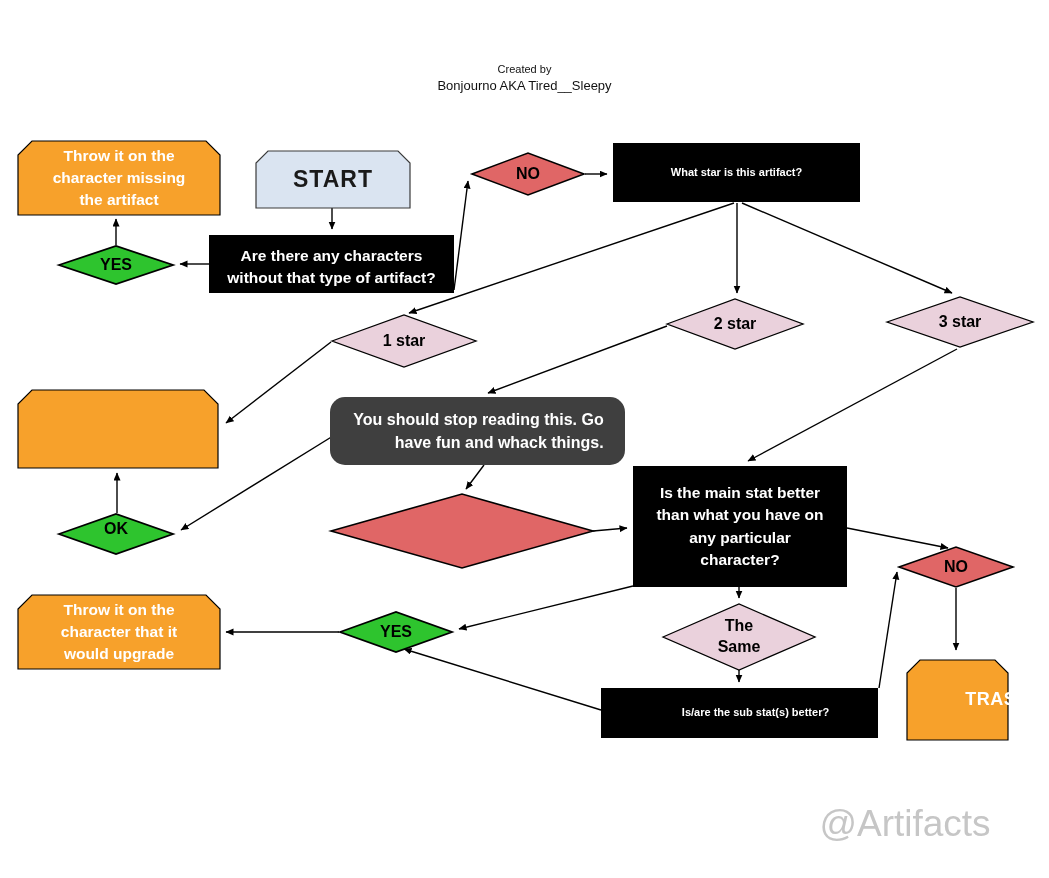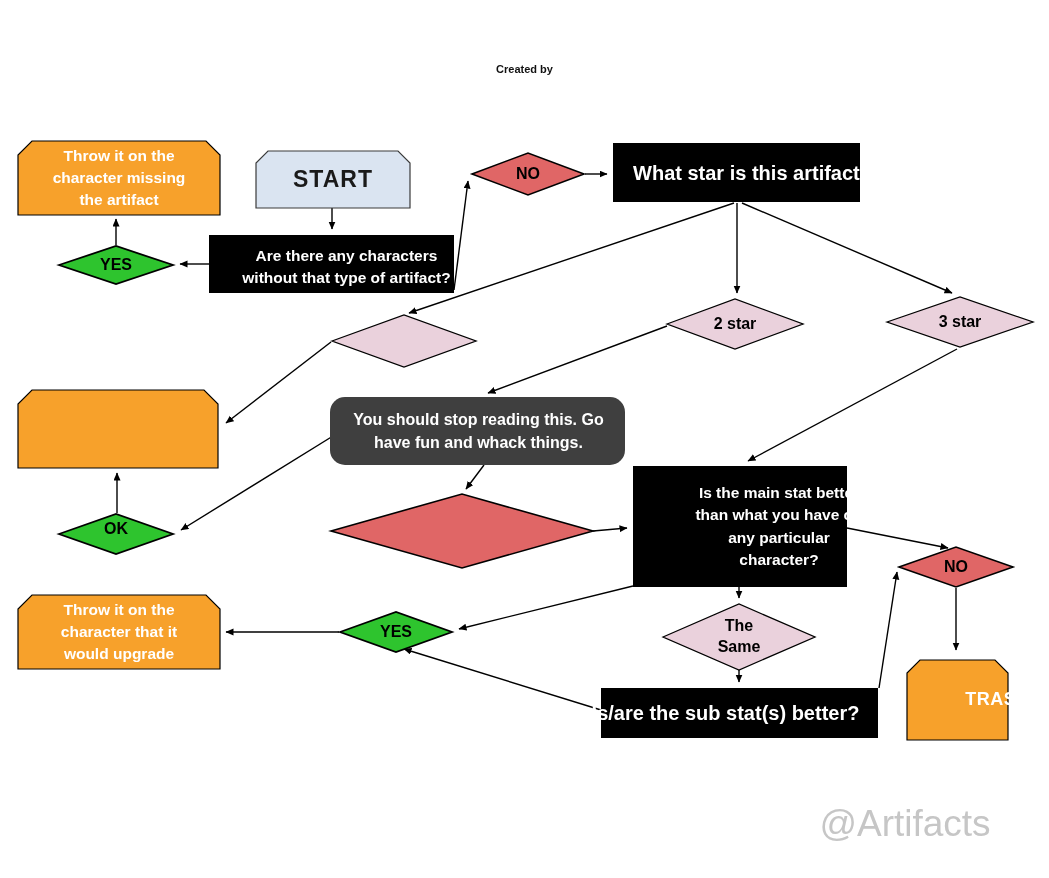--- a/index.html
+++ b/index.html
@@ -2,33 +2,33 @@
 <html><head>
 <meta charset="utf-8">
 <style>
   html,body { margin:0; padding:0; background:#ffffff; font-family:"Liberation Sans", sans-serif; }
   .canvas { position:relative; width:1049px; height:878px; background:#fff; overflow:hidden; }
   .canvas > svg { position:absolute; left:0; top:0; }
 
   .page-title { position:absolute; left:0; top:3px; width:1049px; text-align:center;
                 font-size:40px; font-weight:bold; letter-spacing:-1px; color:#000; }
   .credit1 { position:absolute; left:0; top:63px; width:1049px; text-align:center;
-             font-size:11px; color:#111;font-weight:bold; }
+             font-size:11px; color:#111; }
   .credit2 { position:absolute; left:0; top:78px; width:1049px; text-align:center;
              font-size:13px; color:#111; }
 
   .node-label { position:absolute; display:flex; align-items:center; justify-content:center;
                 text-align:center; white-space:pre-line; pointer-events:none; line-height:1.4;font-weight:bold; }
   .t-white  { color:#ffffff; font-size:15.5px; }
   .t-black  { color:#000000; font-size:16px; }
   .t-start  { color:#1a1a1a; font-size:23px; letter-spacing:1px; }
   .t-cant   { color:#000000; font-size:17.5px; line-height:1.35; }
   .t-trash  { color:#ffffff; font-size:18px; letter-spacing:0.5px; }
   .t-q      { color:#ffffff; font-size:15.5px; line-height:1.45; }
-  .t-q-big  { color:#ffffff; font-size:20px;margin-left:16px; }
+  .t-q-big  { color:#ffffff; font-size:11px; }
 
   .watermark { position:absolute; left:795px; top:798px; width:220px; height:52px;
                display:flex; align-items:center; justify-content:center;
                font-size:37px; color:#c6c6c6; text-shadow:2px 2px 0 #ffffff; }
 </style>
 </head>
 <body>
 
 <div class="canvas">
 
@@ -81,44 +81,46 @@
     <rect x="633" y="466" width="214" height="121" fill="#000000"></rect>
     <polygon points="899,567 956,547 1013,567 956,587" stroke="#000" stroke-width="1.6" fill="#E06666"></polygon>
     <polygon points="32,595 206,595 220,609 220,669 18,669 18,609" stroke="#000" stroke-width="1.2" fill="#F7A12B"></polygon>
     <polygon points="340,632 396,612 452,632 396,652" stroke="#000" stroke-width="1.8" fill="#2EC42E"></polygon>
     <polygon points="663,637 739,604 815,637 739,670" stroke="#000" stroke-width="1.3" fill="#EAD1DC"></polygon>
     <rect x="601" y="688" width="277" height="50" fill="#000000"></rect>
     <polygon points="920,660 995,660 1008,673 1008,740 907,740 907,673" stroke="#000" stroke-width="1.2" fill="#F7A12B"></polygon>
   </svg>
 
   <div class="credit1">Created by</div>
+  <div class="credit2">Bonjourno AKA Tired__Sleepy</div>
 
   <div class="node-label t-white" style="left:18px; top:141px; width:202px; height:74px;">Throw it on the
 character missing
 the artifact</div>
   <div class="node-label t-start" style="left:256px; top:151px; width:154px; height:57px;">START</div>
-  <div class="node-label t-q" style="left:224px; top:235px; width:245px; height:64px;">Are there any characters
+  <div class="node-label t-q" style="left:209px; top:235px; width:245px; height:64px;">Are there any characters
 without that type of artifact?</div>
   <div class="node-label t-black" style="left:59px; top:246px; width:114px; height:38px;">YES</div>
   <div class="node-label t-black" style="left:472px; top:153px; width:112px; height:42px;">NO</div>
   <div class="node-label t-q-big" style="left:613px; top:143px; width:247px; height:59px;">What star is this artifact?</div>
+  <div class="node-label t-black" style="left:332px; top:315px; width:144px; height:52px;">1 star</div>
   <div class="node-label t-black" style="left:667px; top:299px; width:136px; height:50px;">2 star</div>
   <div class="node-label t-black" style="left:887px; top:297px; width:146px; height:50px;">3 star</div>
-  <div class="node-label t-q" style="left:330px; top:397px; width:297px; height:68px; font-size:16px;">You should stop reading this. Go
+  <div class="node-label t-q" style="left:330px; top:397px; width:297px; height:68px; font-size:16px;text-align:right;">You should stop reading this. Go
 have fun and whack things.</div>
   <div class="node-label t-black" style="left:59px; top:509px; width:114px; height:40px;">OK</div>
-  <div class="node-label t-q" style="left:633px; top:466px; width:214px; height:121px;margin-left:39px;">Is the main stat better
+  <div class="node-label t-q" style="left:633px; top:466px; width:214px; height:121px;">Is the main stat better
 than what you have on
 any particular
 character?</div>
   <div class="node-label t-black" style="left:899px; top:547px; width:114px; height:40px;">NO</div>
   <div class="node-label t-white" style="left:18px; top:595px; width:202px; height:74px;">Throw it on the
 character that it
 would upgrade</div>
   <div class="node-label t-black" style="left:340px; top:612px; width:112px; height:40px;">YES</div>
   <div class="node-label t-black" style="left:663px; top:604px; width:152px; height:66px; line-height:1.3;">The
 Same</div>
-  <div class="node-label t-q-big" style="left:571px; top:688px; width:277px; height:50px;border-radius:15px;">Is/are the sub stat(s) better?</div>
+  <div class="node-label t-q-big" style="left:617px; top:688px; width:277px; height:50px;border-radius:15px;">Is/are the sub stat(s) better?</div>
   <div class="node-label t-trash" style="left:907px; top:660px; width:101px; height:80px;padding-left:40px;">TRASH</div>
 
   <div class="watermark">@Artifacts</div>
 
 </div>
 
 </body></html>

